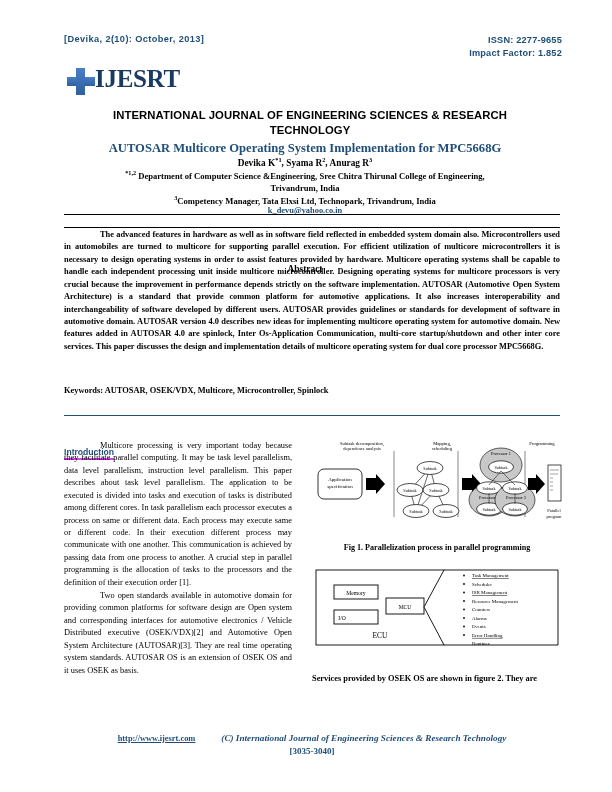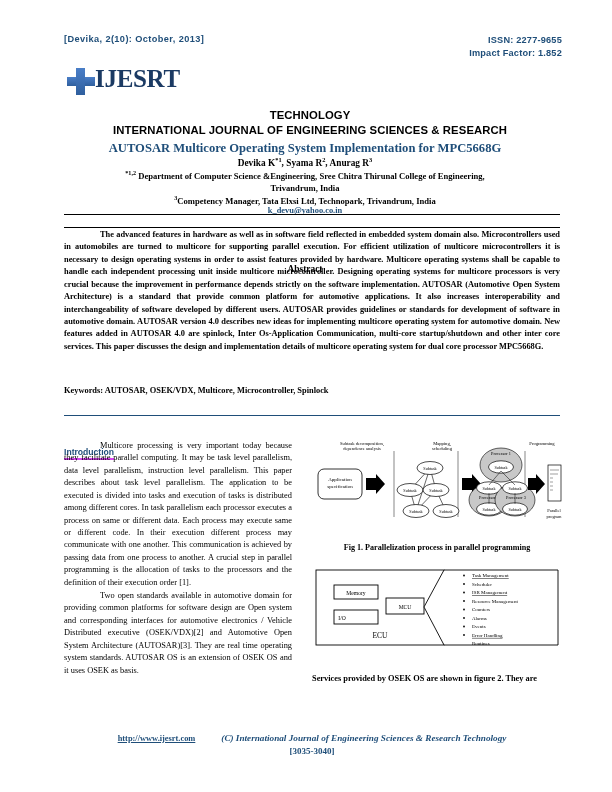--- a/index.html
+++ b/index.html
@@ -315,22 +315,22 @@
 
   <div class="logo-row">
     <div class="plus-mark">
       <div class="bar-h"></div>
       <div class="bar-v"></div>
     </div>
     <div class="logo-text">IJESRT</div>
   </div>
 
   <div class="journal-title">
+    <div>INTERNATIONAL JOURNAL OF ENGINEERING SCIENCES &amp; RESEARCH</div>
     <div>TECHNOLOGY</div>
-    <div>INTERNATIONAL JOURNAL OF ENGINEERING SCIENCES &amp; RESEARCH</div>
   </div>
 
   <div class="paper-title">AUTOSAR Multicore Operating System Implementation for MPC5668G</div>
 
   <div class="authors">Devika K<sup>*1</sup>, Syama R<sup>2</sup>, Anurag R<sup>3</sup></div>
 
   <div class="affil">
     <div><sup>*1,2</sup> Department of Computer Science &amp;Engineering, Sree Chitra Thirunal College of Engineering,</div>
     <div>Trivandrum, India</div>
     <div><sup>3</sup>Competency Manager, Tata Elxsi Ltd, Technopark, Trivandrum, India</div>

